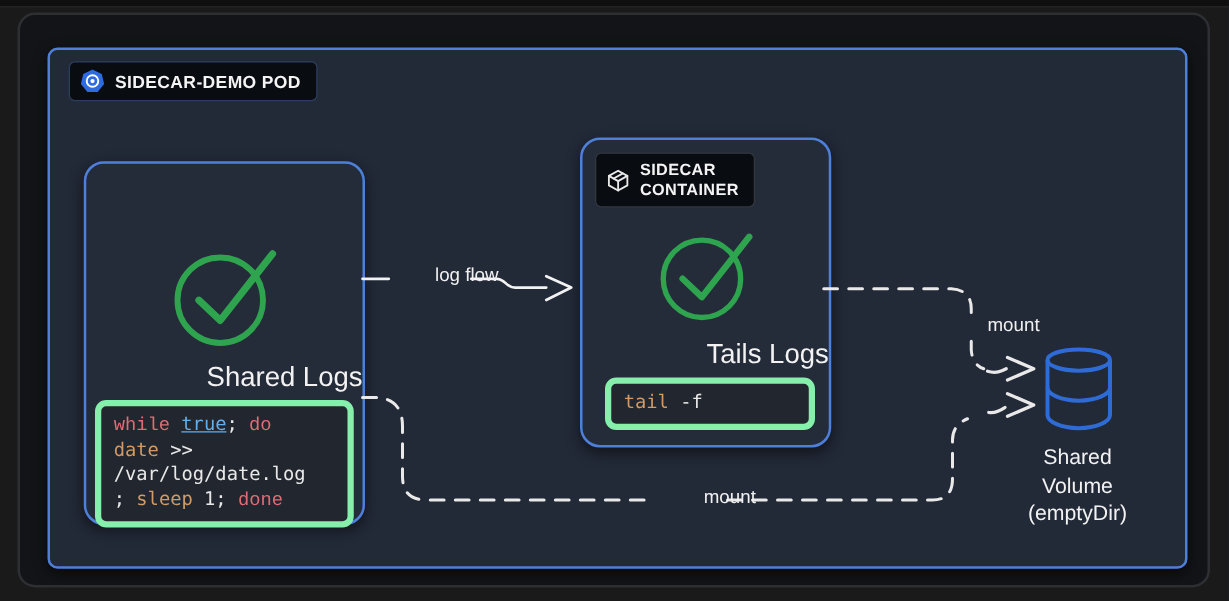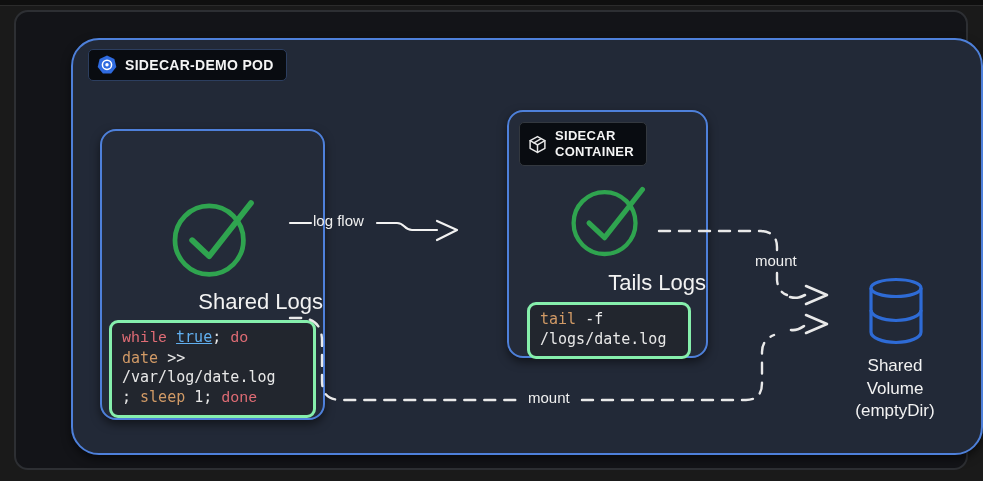--- a/index.html
+++ b/index.html
@@ -9,50 +9,49 @@
     font-family:"Liberation Sans", sans-serif;
     color:#ededed;
   }
   .top-strip{position:absolute;left:0;top:0;width:983px;height:5px;background:#0f0f0f;border-bottom:1px solid #2b2b2b;}
   .outer-frame{
     position:absolute;left:14px;top:10px;width:950px;height:456px;
     background:#131418;border:2px solid #2d2f33;border-radius:14px;
   }
   .pod{
     position:absolute;left:38px;top:38px;width:908px;height:413px;
-    background:#222937;border:2px solid var(--accent_blue);border-radius:28px;
+    background:#222937;border:2px solid var(--accent_blue);border-radius:8px;
     box-shadow:0 4px 10px rgba(0,0,0,.55);
-    margin-left:33px;
   }
   .chip{
     position:absolute;display:inline-flex;align-items:center;gap:8px;
     background:#090c11;border-radius:5px;padding:5px 12px 5px 8px;
     font-weight:bold;letter-spacing:.3px;color:#f4f4f4;
   }
   .pod-chip{left:15px;top:9px;border:1px solid #2c3e5f;font-size:14px;}
   .box-chip{border:1px solid #33383f;font-size:13px;line-height:16px;}
   .container-box{
     position:absolute;background:#242b39;border:2px solid var(--accent_blue);
     border-radius:16px;box-shadow:0 4px 10px rgba(0,0,0,.5);
   }
   .main-box{left:27px;top:89px;width:221px;height:287px;}
-  .side-box{left:434px;top:70px;width:197px;height:244px;text-decoration:underline;}
+  .side-box{left:424px;top:70px;width:197px;height:244px;text-decoration:underline;}
   .status-label{position:absolute;width:100%;text-align:right;font-size:22px;color:#f2f2f2;}
   .check{position:absolute;left:50%;transform:translateX(-50%);}
   .code-block{
-    position:absolute;background:#22262e;border:3px solid #86efac;border-radius:9px;
+    position:absolute;background:#22262e;border:5px solid #86efac;border-radius:9px;
     padding:5px 10px 7px 10px;
     font-family:"DejaVu Sans Mono", monospace;font-size:15px;line-height:19.5px;
     white-space:pre;color:var(--code_fg);
   }
   .tok-red{color:var(--code_red);font-family:Liberation Mono, monospace;}
   .tok-blue{color:var(--code_blue);text-decoration:underline;}
   .tok-orange{color:var(--code_orange);}
   .tok-fg{color:var(--code_fg);}
-  .conn-label{position:absolute;font-size:15px;color:#f0f0f0;white-space:nowrap;}
+  .conn-label{position:absolute;font-size:15px;color:#f0f0f0;white-space:nowrap;margin-left:35px;}
   .overlay{position:absolute;left:0;top:0;pointer-events:none;}
   .dashed{stroke:#e9e9e9;stroke-width:2.4;fill:none;stroke-linecap:round;stroke-dasharray:11 9;}
   .solidline{stroke:#f2f2f2;stroke-width:2.2;fill:none;stroke-linecap:round;stroke-linejoin:round;}
   .chev{stroke:#e9e9e9;stroke-width:2.6;fill:none;stroke-linecap:round;stroke-linejoin:round;}
   .stroke-green{stroke:var(--green);fill:none;}
   .stroke-vol{stroke:var(--volume_blue);fill:none;}
   .icon-white{stroke:#e9e9e9;fill:none;stroke-width:1.4;stroke-linejoin:round;stroke-linecap:round;}
   .volume-label{position:absolute;left:775px;top:353px;width:170px;text-align:center;
     font-size:17px;line-height:22.5px;color:#f2f2f2;white-space:pre-line;}
 </style>
@@ -91,21 +90,21 @@
         <path d="M12.6,3.5 L5.6,7.4"></path>
       </svg>
       <span>SIDECAR
 CONTAINER</span>
     </div>
     <svg class="check" style="top:62px;" width="86" height="86" viewBox="0 0 100 100">
       <circle cx="46" cy="57" r="36" class="stroke-green" stroke-width="5"></circle>
       <path d="M28,57 L46,74 L90,18" class="stroke-green" stroke-width="6" stroke-linecap="round" stroke-linejoin="round"></path>
     </svg>
     <div class="status-label" style="top:158px;">Tails Logs</div>
-    <div class="code-block" style="left:18px;top:190px;width:138px;"><div><span class="tok-orange">tail</span><span class="tok-fg"> -f</span></div><div><span class="tok-fg">/logs/date.log</span></div></div>
+    <div class="code-block" style="left:18px;top:190px;width:138px;"><div><span class="tok-orange">tail</span><span class="tok-fg"> -f</span></div></div>
   </div>
 
   <svg class="overlay" style="left:792px;top:237px;" width="62" height="68" viewBox="0 0 62 68">
     <ellipse cx="31" cy="11" rx="25" ry="8.5" class="stroke-vol" stroke-width="3.2"></ellipse>
     <path d="M6,11 V55 C6,60.5 17,65.5 31,65.5 C45,65.5 56,60.5 56,55 V11" class="stroke-vol" stroke-width="3.2"></path>
     <path d="M6,33 C6,38.5 17,43.5 31,43.5 C45,43.5 56,38.5 56,33" class="stroke-vol" stroke-width="3.2"></path>
   </svg>
   <div class="volume-label" style="left:737px;top:315px;text-align:center;">Shared
 Volume
 (emptyDir)</div>

